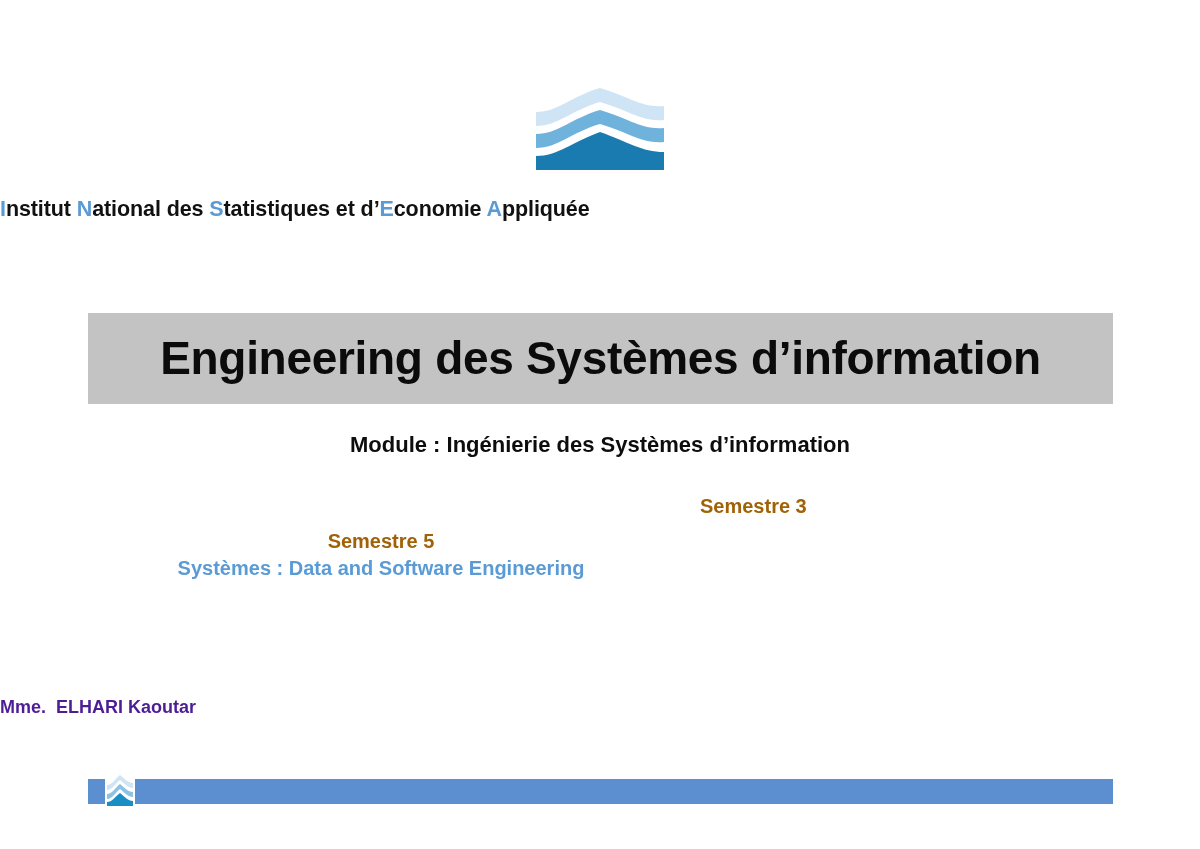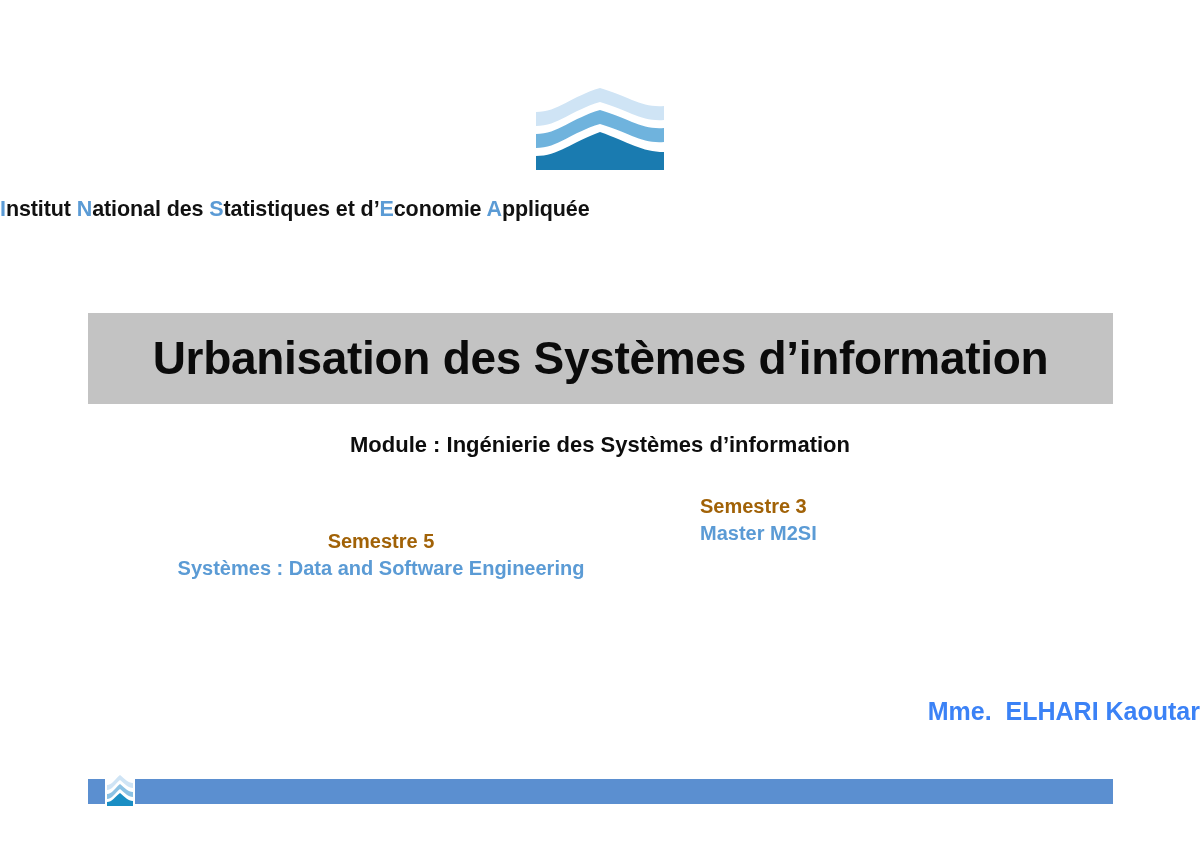--- a/index.html
+++ b/index.html
@@ -117,24 +117,24 @@
     line-height: 1.35;
     white-space: nowrap;
   }
 
   
   .instructor {
     position: absolute;
     left: 0;
     right: 0;
     top: 697px;
-    text-align: right;
-    font-size: 25px;
-    font-weight: bold;
-    color: #3b82f6;
+    text-align: left;
+    font-size: 18px;
+    font-weight: bold;
+    color: #4c1d95;
     white-space: pre;
   }
 
   
   .footer-bar {
     position: absolute;
     left: 88px;
     top: 779px;
     width: 1025px;
     height: 25px;
@@ -167,33 +167,32 @@
         <path d="M4 88 L 4 74 C 26 74, 40 60, 68 50 C 96 60, 110 70, 132 70 L 132 88 Z" fill="#1a7bb0"></path>
       </svg>
     </div>
   </div>
 
   <div class="institute">
     <span class="cap">I</span><span>nstitut </span><span class="cap">N</span><span>ational des </span><span class="cap">S</span><span>tatistiques et d’</span><span class="cap">E</span><span>conomie </span><span class="cap">A</span><span>ppliquée</span>
   </div>
 
   <div class="title-banner">
-    <div class="title-text">Urbanisation des Systèmes d’information</div>
+    <div class="title-text">Engineering des Systèmes d’information</div>
   </div>
 
   <div class="module-line">Module : Ingénierie des Systèmes d’information</div>
 
   <div class="sem-left">
     <div class="sem-label">Semestre 5</div>
     <div class="sem-sub">Systèmes : Data and Software Engineering</div>
   </div>
 
   <div class="sem-right">
     <div class="sem-label">Semestre 3</div>
-    <div class="sem-sub">Master M2SI</div>
   </div>
 
   <div class="instructor">Mme.  ELHARI Kaoutar</div>
 
   <div class="footer-bar">
     <div class="footer-logo">
       <svg viewBox="0 0 30 36" xmlns="http://www.w3.org/2000/svg">
         <rect x="0" y="0" width="30" height="36" fill="#ffffff"></rect>
         <path d="M2 13 C 7 13, 10 7, 15 3 C 20 7, 23 11, 28 11 L 28 16 C 23 16, 20 12, 15 8 C 10 12, 7 18, 2 18 Z" fill="#cfe4f5"></path>
         <path d="M2 22 C 7 22, 10 16, 15 12 C 20 16, 23 20, 28 20 L 28 25 C 23 25, 20 21, 15 17 C 10 21, 7 27, 2 27 Z" fill="#8cc2e4"></path>

